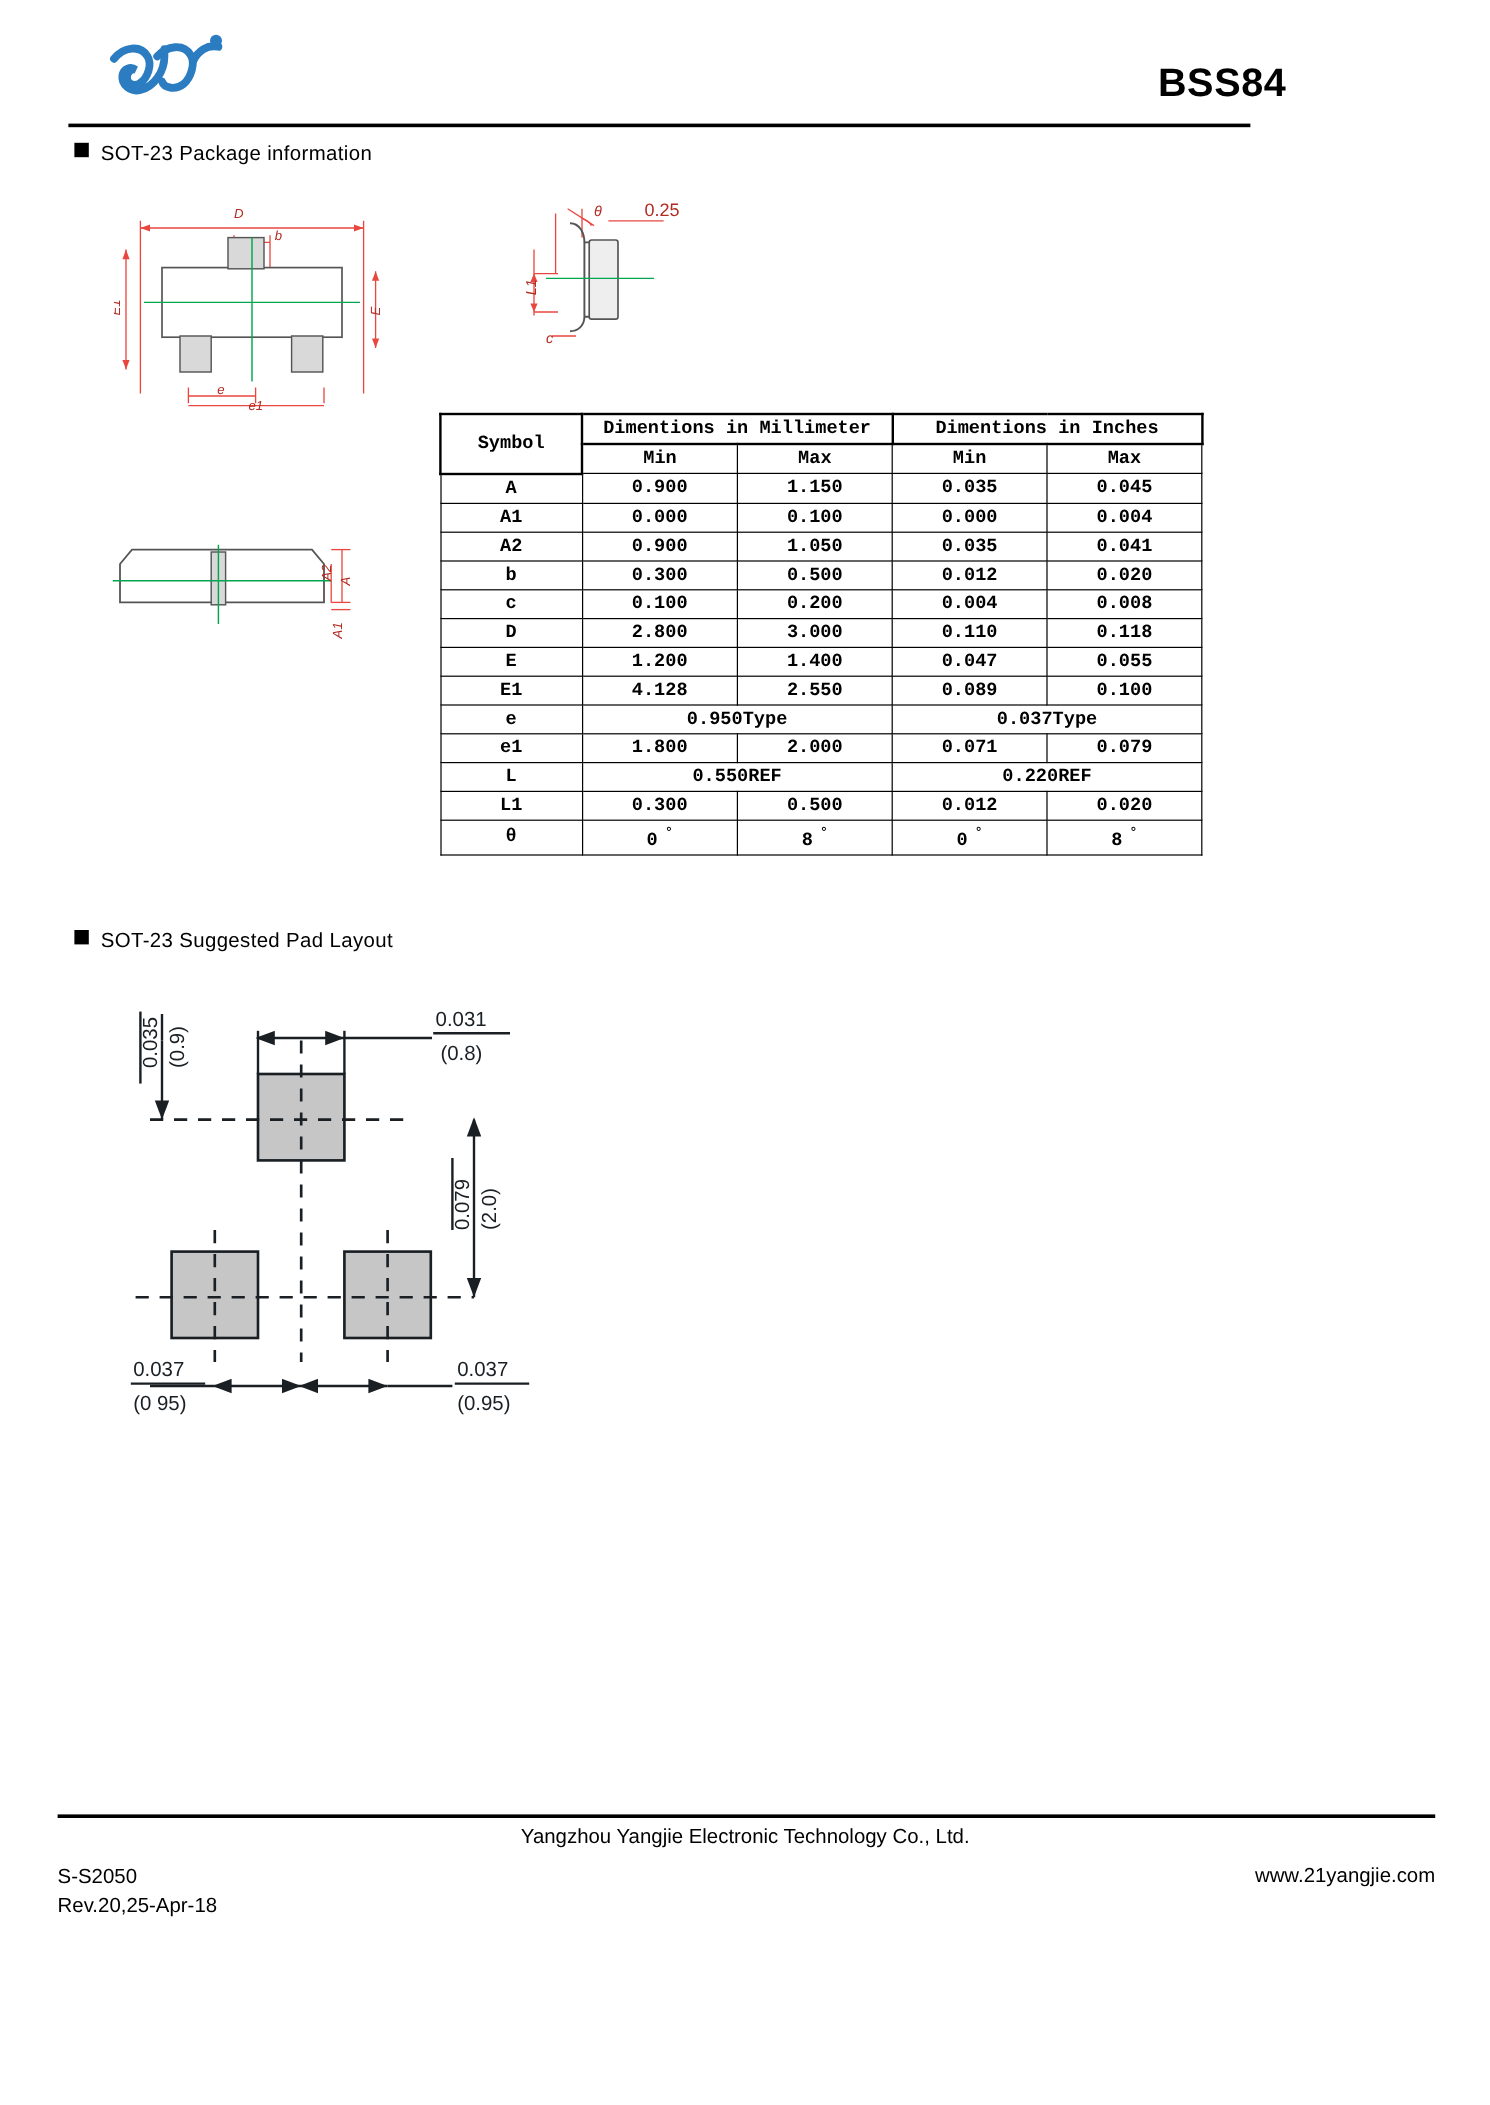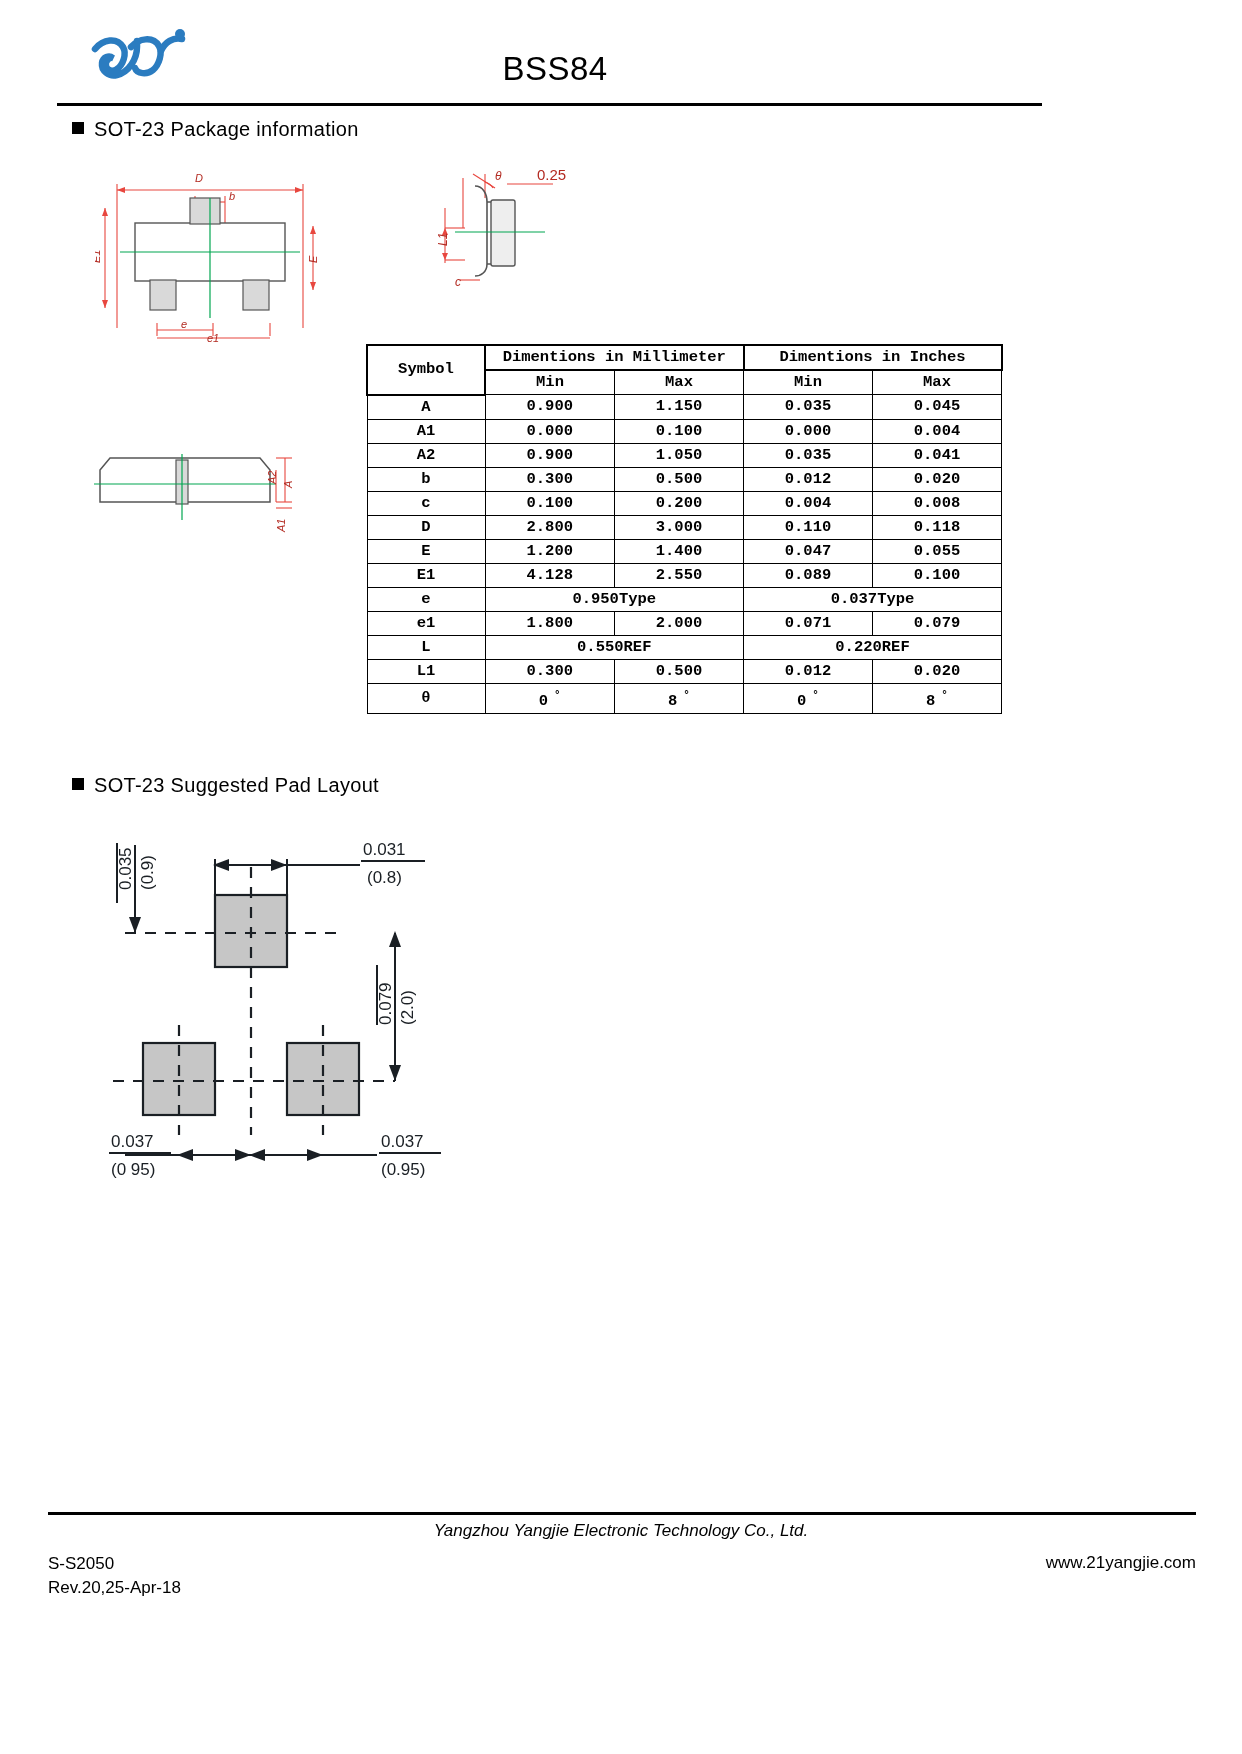--- a/index.html
+++ b/index.html
@@ -10,28 +10,28 @@
     color:#000;
     position:relative;
     overflow:hidden;
   }
   .page{position:relative;width:1242px;height:1754px;}
 
   
   .header{position:absolute;left:55px;top:22px;width:1000px;height:90px;}
   .logo{position:absolute;left:32px;top:5px;width:110px;height:70px;}
   .doc-title{
-    position:absolute;left:0;top:28px;width:1000px;
-    text-align:center;font-size:33px;font-weight:400;letter-spacing:.5px;
+    position:absolute;left:17px;top:28px;width:1000px;
+    text-align:right;font-size:33px;font-weight:700;letter-spacing:.5px;
     font-family:"Liberation Sans", sans-serif;
   }
   .header-rule{position:absolute;left:57px;top:103px;width:985px;height:3px;background:#000;}
 
   
-  .sec-head{position:absolute;font-size:20px;letter-spacing:.3px;white-space:nowrap;margin-left:10px;}
+  .sec-head{position:absolute;font-size:17px;letter-spacing:.3px;white-space:nowrap;}
   .sec-head .bullet{display:inline-block;width:12px;height:12px;background:#000;margin-right:10px;vertical-align:2px;}
   #sec1{left:62px;top:118px;}
   #sec2{left:62px;top:774px;}
 
   
   .draw{position:absolute;}
   #pkg-top{left:95px;top:168px;}
   #pkg-side{left:425px;top:168px;}
   #pkg-front{left:80px;top:440px;}
   #pad-layout{left:95px;top:825px;}
@@ -54,21 +54,21 @@
   .dimtable .outer{border-width:2px;}
   .dimtable th{font-size:15.5px;}
   .c-sym{width:116px;}
   .c-val{width:128px;}
   .deg{font-size:11px;vertical-align:7px;padding-left:6px;}
 
   
   .page-num{position:absolute;left:0;top:1473px;width:1242px;text-align:center;font-size:17px;}
   .footer-rule{position:absolute;left:48px;top:1512px;width:1148px;height:3px;background:#000;}
   .foot-left{position:absolute;left:48px;top:1520px;font-size:17px;line-height:24px;margin-top:32px;}
-  .foot-mid{position:absolute;left:0;top:1521px;width:1242px;text-align:center;font-size:17px;font-style:italic;}
+  .foot-mid{position:absolute;left:0;top:1521px;width:1242px;text-align:center;font-size:17px;}
   .foot-right{position:absolute;right:46px;top:1521px;font-size:17px;margin-top:32px;}
   svg{display:block;}
   text{font-family:"Liberation Sans", sans-serif;}
 </style>
 </head>
 <body>
 
 <div class="page">
 
   <div class="header">

